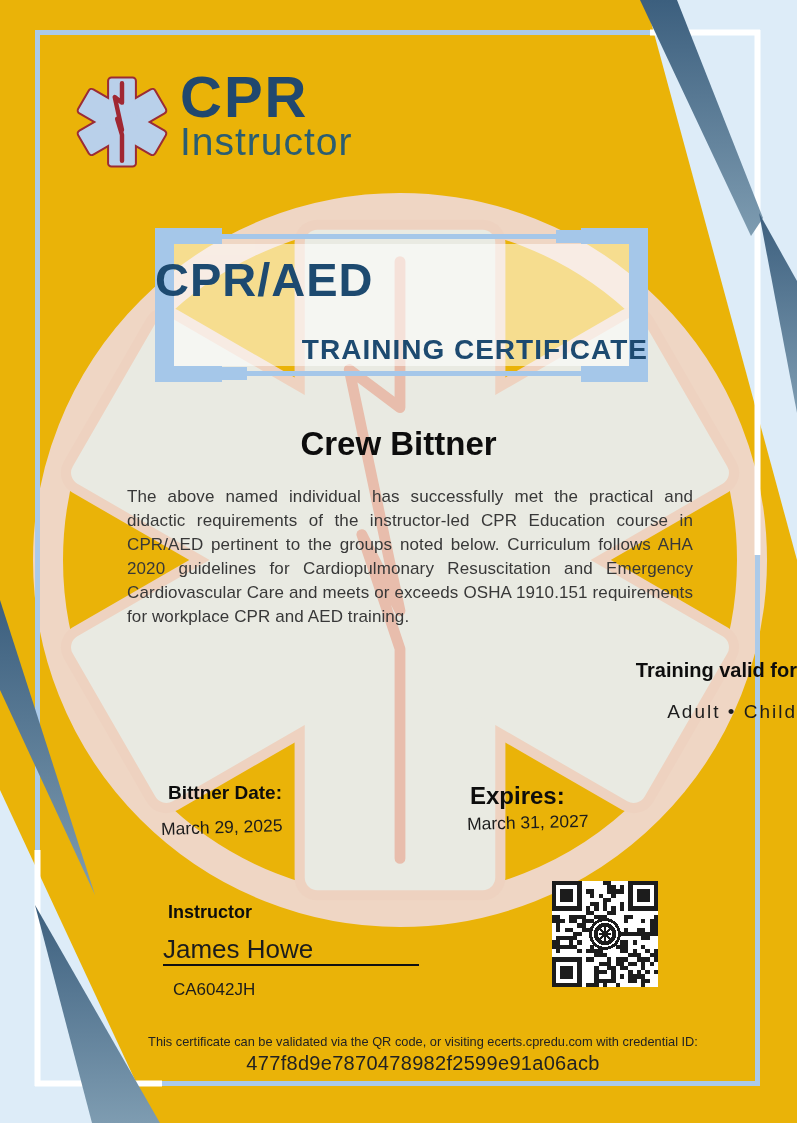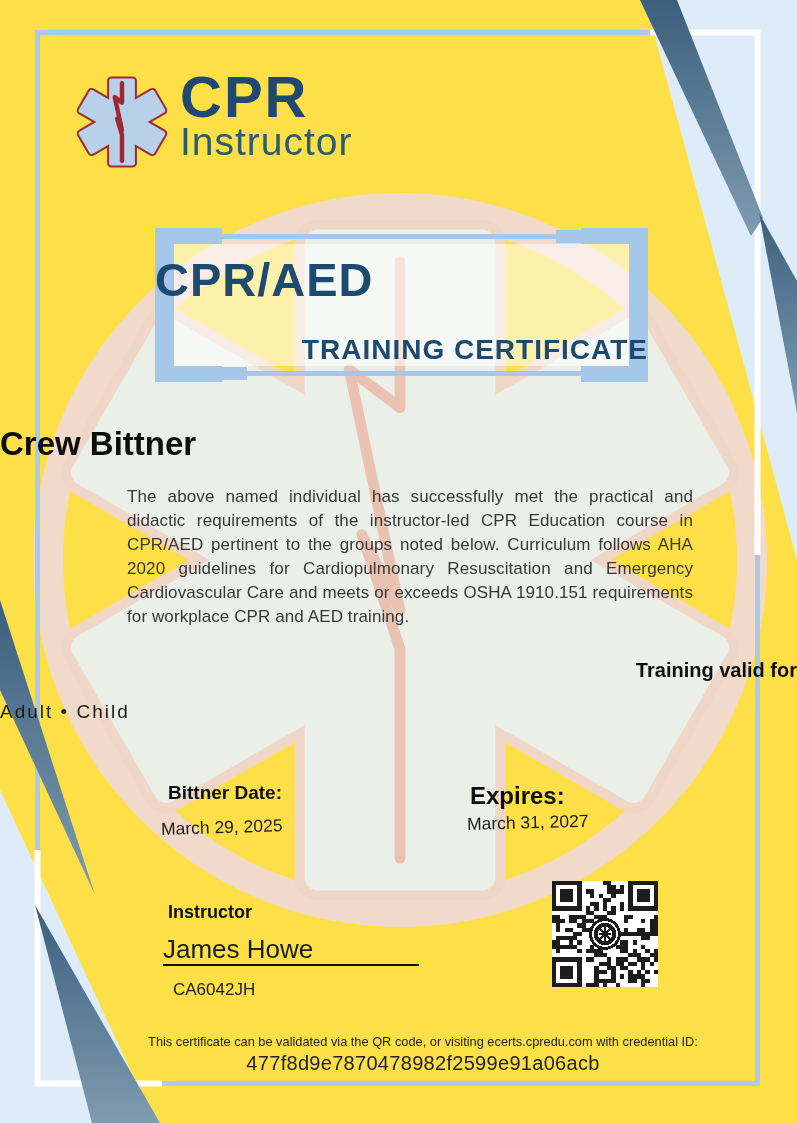--- a/index.html
+++ b/index.html
@@ -1,17 +1,17 @@
 <!DOCTYPE html>
 <html><head>
 <meta charset="utf-8">
 <style>
   html,body{margin:0;padding:0;background:#fff;}
   .page{
-    position:relative;width:797px;height:1123px;overflow:hidden;background:#fde047;
+    position:relative;width:797px;height:1123px;overflow:hidden;background:#eab308;
     font-family:"Liberation Sans",sans-serif;color:#1a1a1a;
   }
   .abs{position:absolute;}
   svg{display:block;}
 
   
   .logo{left:72px;top:66px;display:flex;align-items:flex-start;gap:8px;}
   .logo-text{padding-top:2px;line-height:1;}
   .logo-cpr{font-size:58px;font-weight:bold;letter-spacing:2px;color:#21486e;}
   .logo-edu{font-size:39px;font-weight:normal;letter-spacing:1px;color:#2a5d72;margin-top:-4px;}
@@ -26,25 +26,25 @@
   .tf-line-top{position:absolute;left:64px;right:64px;top:6px;height:5px;background:#a5c7e9;}
   .tf-line-bottom{position:absolute;left:64px;right:64px;bottom:6px;height:5px;background:#a5c7e9;}
   .tf-tab-top{position:absolute;right:64px;top:2px;width:28px;height:13px;background:#a5c7e9;}
   .tf-tab-bottom{position:absolute;left:64px;bottom:2px;width:28px;height:13px;background:#a5c7e9;}
   .tf-title{position:absolute;left:0;right:0;top:24px;text-align:left;
     font-size:47px;font-weight:bold;color:#1d4a70;letter-spacing:1px;}
   .tf-subtitle{position:absolute;left:0;right:0;top:106px;text-align:right;
     font-size:28px;font-weight:bold;color:#1d4a70;letter-spacing:1px;}
 
   
-  .recipient{left:0;right:0;top:425px;text-align:left;font-size:33px;font-weight:600;color:#0d0d0d;}
+  .recipient{left:0;right:0;top:425px;text-align:center;font-size:33px;font-weight:600;color:#0d0d0d;}
   .body-par{left:127px;width:566px;top:485px;font-size:17px;line-height:24px;color:#383838;
     text-align:justify;letter-spacing:.1px;}
   .valid-label{left:0;right:0;top:659px;text-align:right;font-size:20px;font-weight:bold;color:#0d0d0d;}
-  .valid-value{left:0;right:0;top:701px;text-align:left;font-size:19px;color:#1c1c1c;letter-spacing:2px;}
+  .valid-value{left:0;right:0;top:701px;text-align:right;font-size:19px;color:#1c1c1c;letter-spacing:2px;}
 
   .td-label{left:168px;top:782px;font-size:19px;font-weight:bold;color:#0d0d0d;}
   .td-value{left:161px;top:819px;font-size:17.5px;color:#1c1c1c;transform:rotate(-1.8deg);transform-origin:left center;}
   .ex-label{left:470px;top:782px;font-size:24px;font-weight:bold;color:#0d0d0d;}
   .ex-value{left:467px;top:814px;font-size:17.5px;color:#1c1c1c;transform:rotate(-1.5deg);transform-origin:left center;}
 
   .ins-label{left:168px;top:902px;font-size:18px;font-weight:bold;color:#0d0d0d;}
   .ins-name{left:163px;top:934px;font-size:26px;color:#1c1c1c;}
   .ins-line{left:163px;top:964px;width:256px;height:2px;background:#111;}
   .ins-id{left:173px;top:980px;font-size:17px;color:#1c1c1c;}

